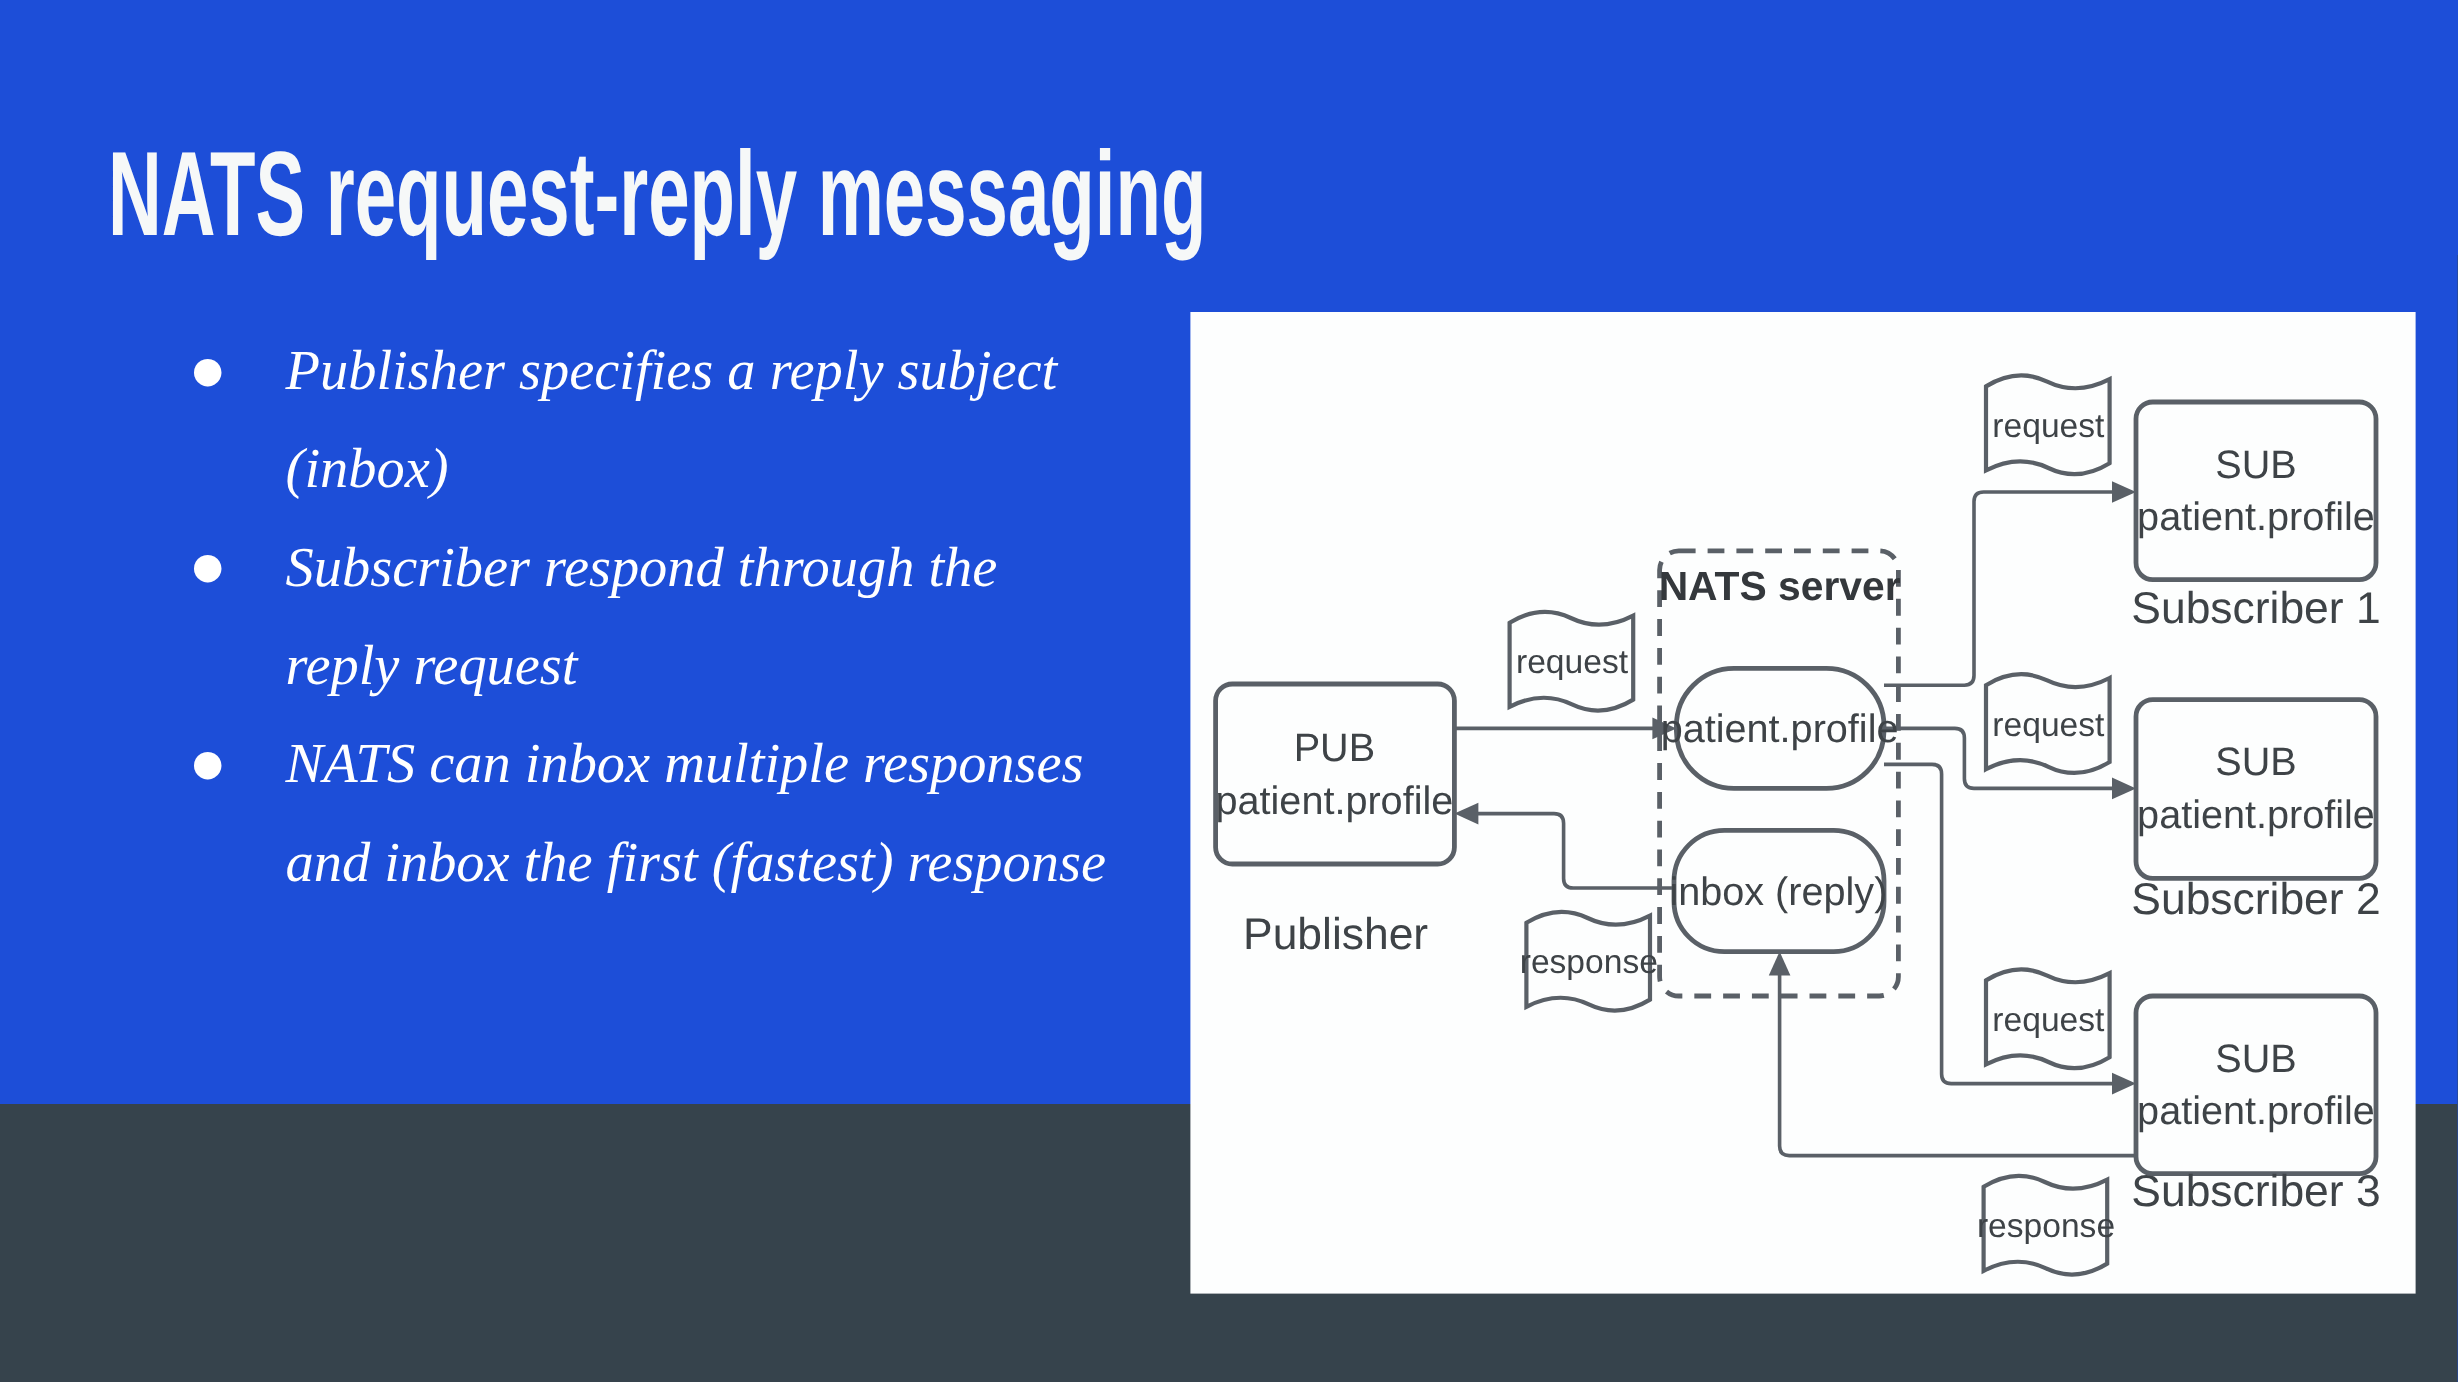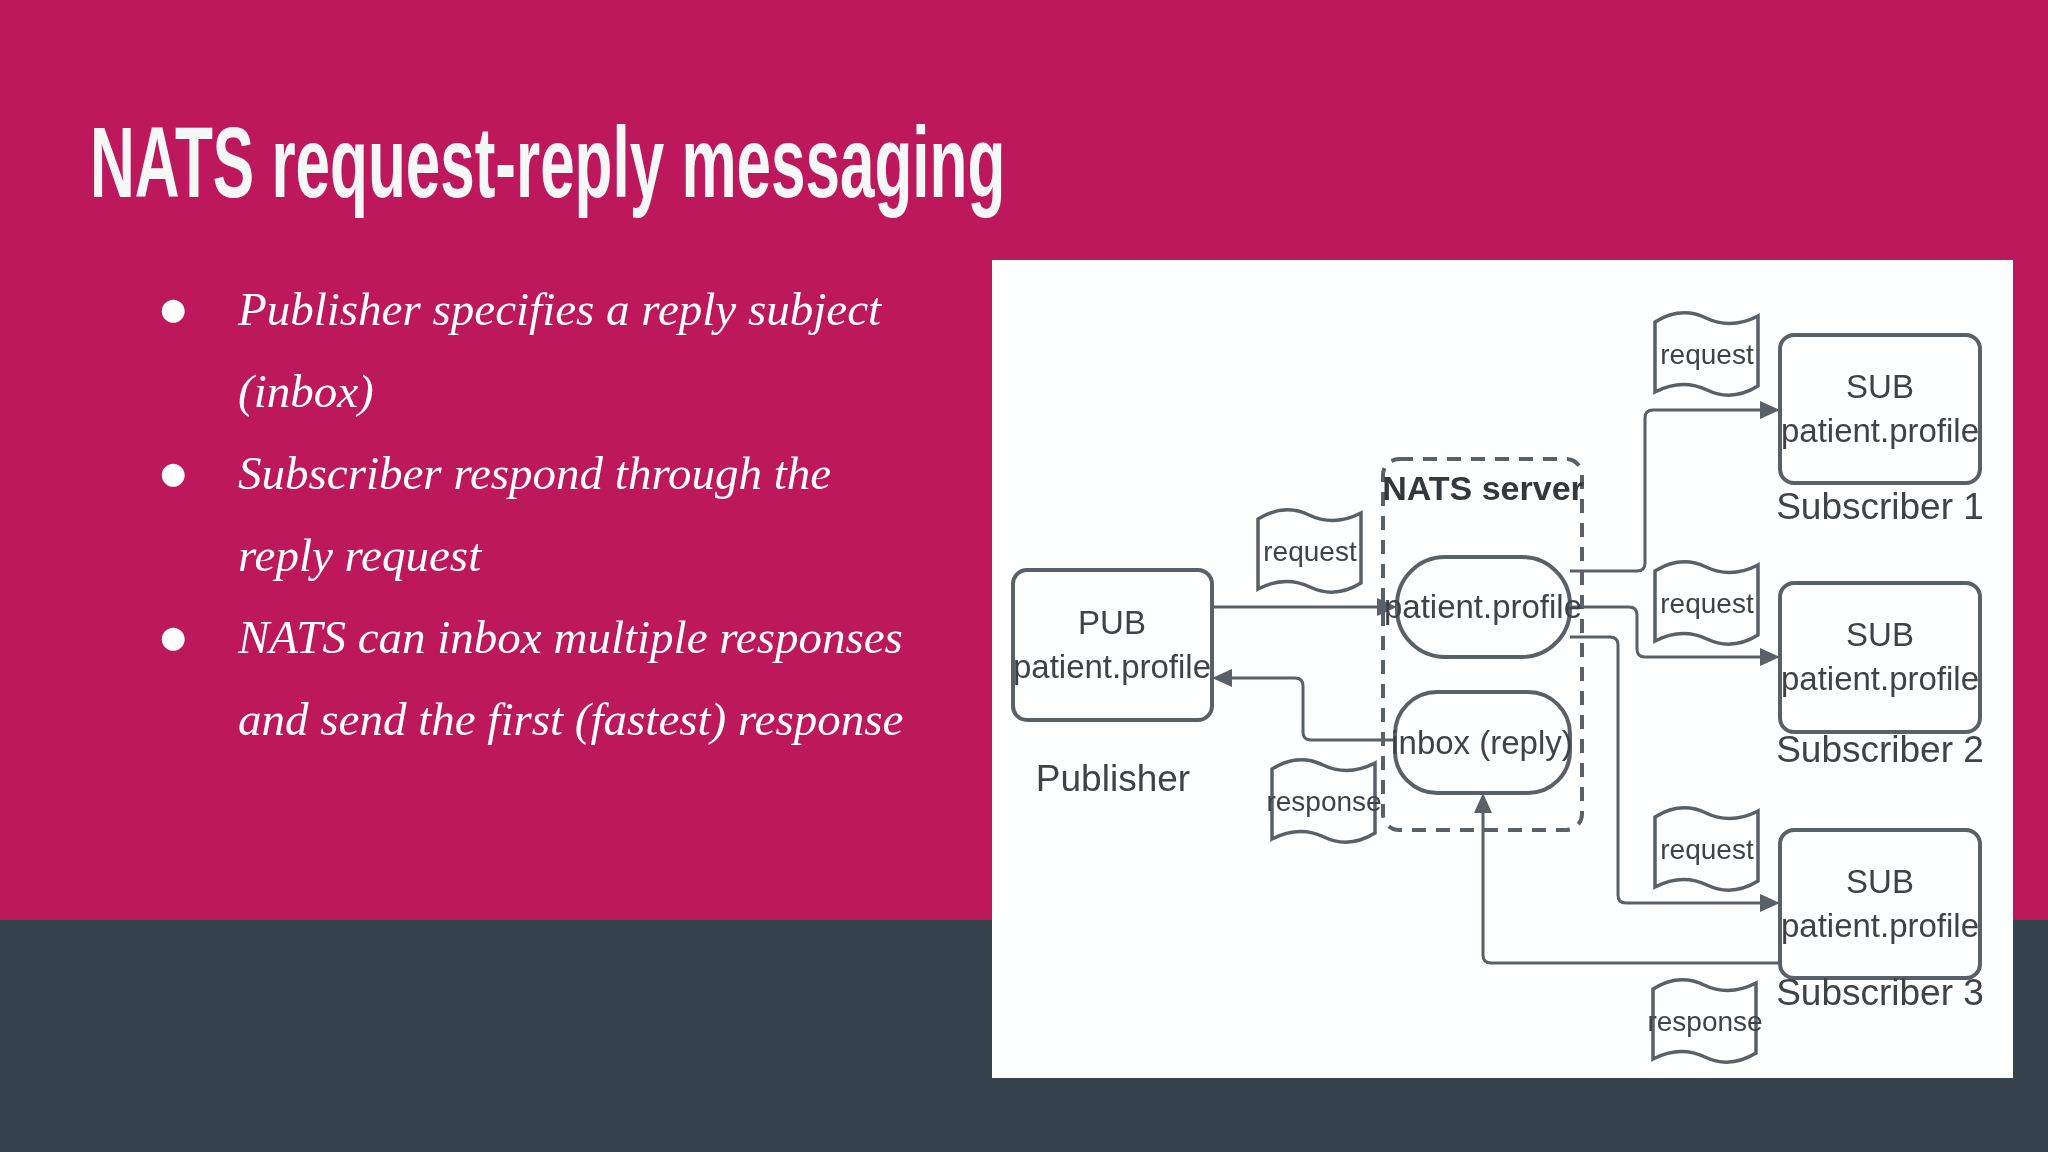--- a/index.html
+++ b/index.html
@@ -2,21 +2,21 @@
 <html><head>
 <meta charset="utf-8">
 <style>
   html,body{margin:0;padding:0;}
   body{
     width:2048px;height:1152px;
     background:#36434c;
     font-family:"Liberation Sans", sans-serif;
     overflow:hidden;
   }
-  .slide{position:relative;width:2048px;height:920px;background:#be185d;}
+  .slide{position:relative;width:2048px;height:920px;background:#1d4ed8;}
 
   
   .title{
     position:absolute;left:90px;top:112px;
     margin:0;
     color:#f6f8f8;
     font-family:"Liberation Sans", sans-serif;
     font-weight:bold;
     font-size:100px;
     line-height:1;
@@ -84,21 +84,21 @@
       <span class="bullet-marker">●</span>
       <span class="bullet-text">
         <span>Subscriber respond through the</span>
         <span>reply request</span>
       </span>
     </li>
     <li>
       <span class="bullet-marker">●</span>
       <span class="bullet-text">
         <span>NATS can inbox multiple responses</span>
-        <span>and send the first (fastest) response</span>
+        <span>and inbox the first (fastest) response</span>
       </span>
     </li>
   </ul>
 
   <div class="panel">
     <svg viewBox="0 0 1021 818" xmlns="http://www.w3.org/2000/svg">
 
       <g>
         <path class="conn" d="M 220,347 L 388,347"></path>
         <polygon class="arrow" points="385,338 405,347 385,356"></polygon>

